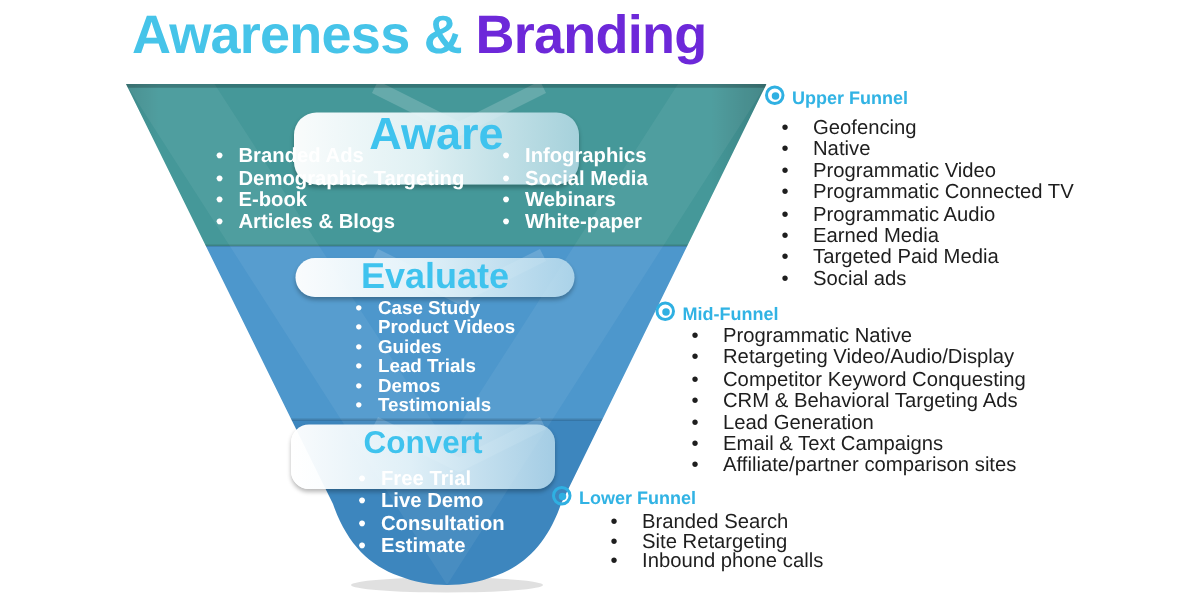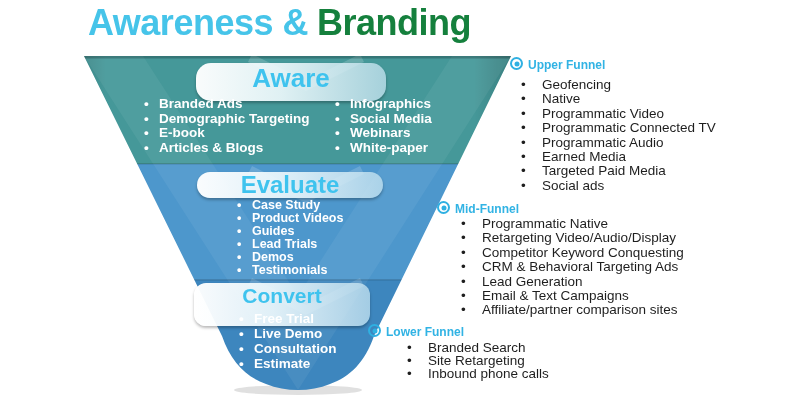--- a/index.html
+++ b/index.html
@@ -6,34 +6,34 @@
   body{
     width:800px;height:400px;position:relative;overflow:hidden;
     background:#ffffff;font-family:"Liberation Sans",sans-serif;
   }
   
   .page-title{
     position:absolute;left:88px;top:2px;
     font-size:36px;font-weight:bold;letter-spacing:-0.5px;white-space:nowrap;
   }
   .t-cyan{color:#46c4e9;}
-  .t-black{color:#15803d;margin-left:9px;}
+  .t-black{color:#6d28d9;margin-left:9px;}
 
   
   .funnel-svg{position:absolute;left:0;top:0;}
 
   
   .pill{
     position:absolute;box-sizing:border-box;text-align:center;
     font-weight:bold;color:#3fc3ee;
     background:linear-gradient(90deg,rgba(255,255,255,0.97) 0%,rgba(240,250,253,0.9) 45%,rgba(198,228,241,0.75) 100%);
     box-shadow:0 2px 3px rgba(0,0,0,0.28);
     white-space:nowrap;overflow:hidden;
   }
-  .pill-aware{left:196px;top:63px;width:190px;height:38px;border-radius:15px;font-size:26px;line-height:30px;}
+  .pill-aware{left:196px;top:75px;width:190px;height:48px;border-radius:15px;font-size:30px;line-height:30px;}
   .pill-evaluate{left:197px;top:172px;width:186px;height:26px;border-radius:13px;font-size:24px;line-height:26px;}
   .pill-convert{left:194px;top:283px;width:176px;height:43px;border-radius:12px;font-size:21px;line-height:25px;}
 
   
   ul.flist{position:absolute;margin:0;padding:0;list-style:none;color:#ffffff;font-weight:bold;white-space:nowrap;}
   .flist li{display:flex;}
   .flist .bullet{flex:0 0 15px;}
   .flist-aware-a{left:144px;top:97px;font-size:13.5px;line-height:14.6px;}
   .flist-aware-b{left:335px;top:97px;font-size:13.5px;line-height:14.6px;}
   .flist-evaluate{left:237px;top:199px;font-size:12.5px;line-height:12.9px;}

